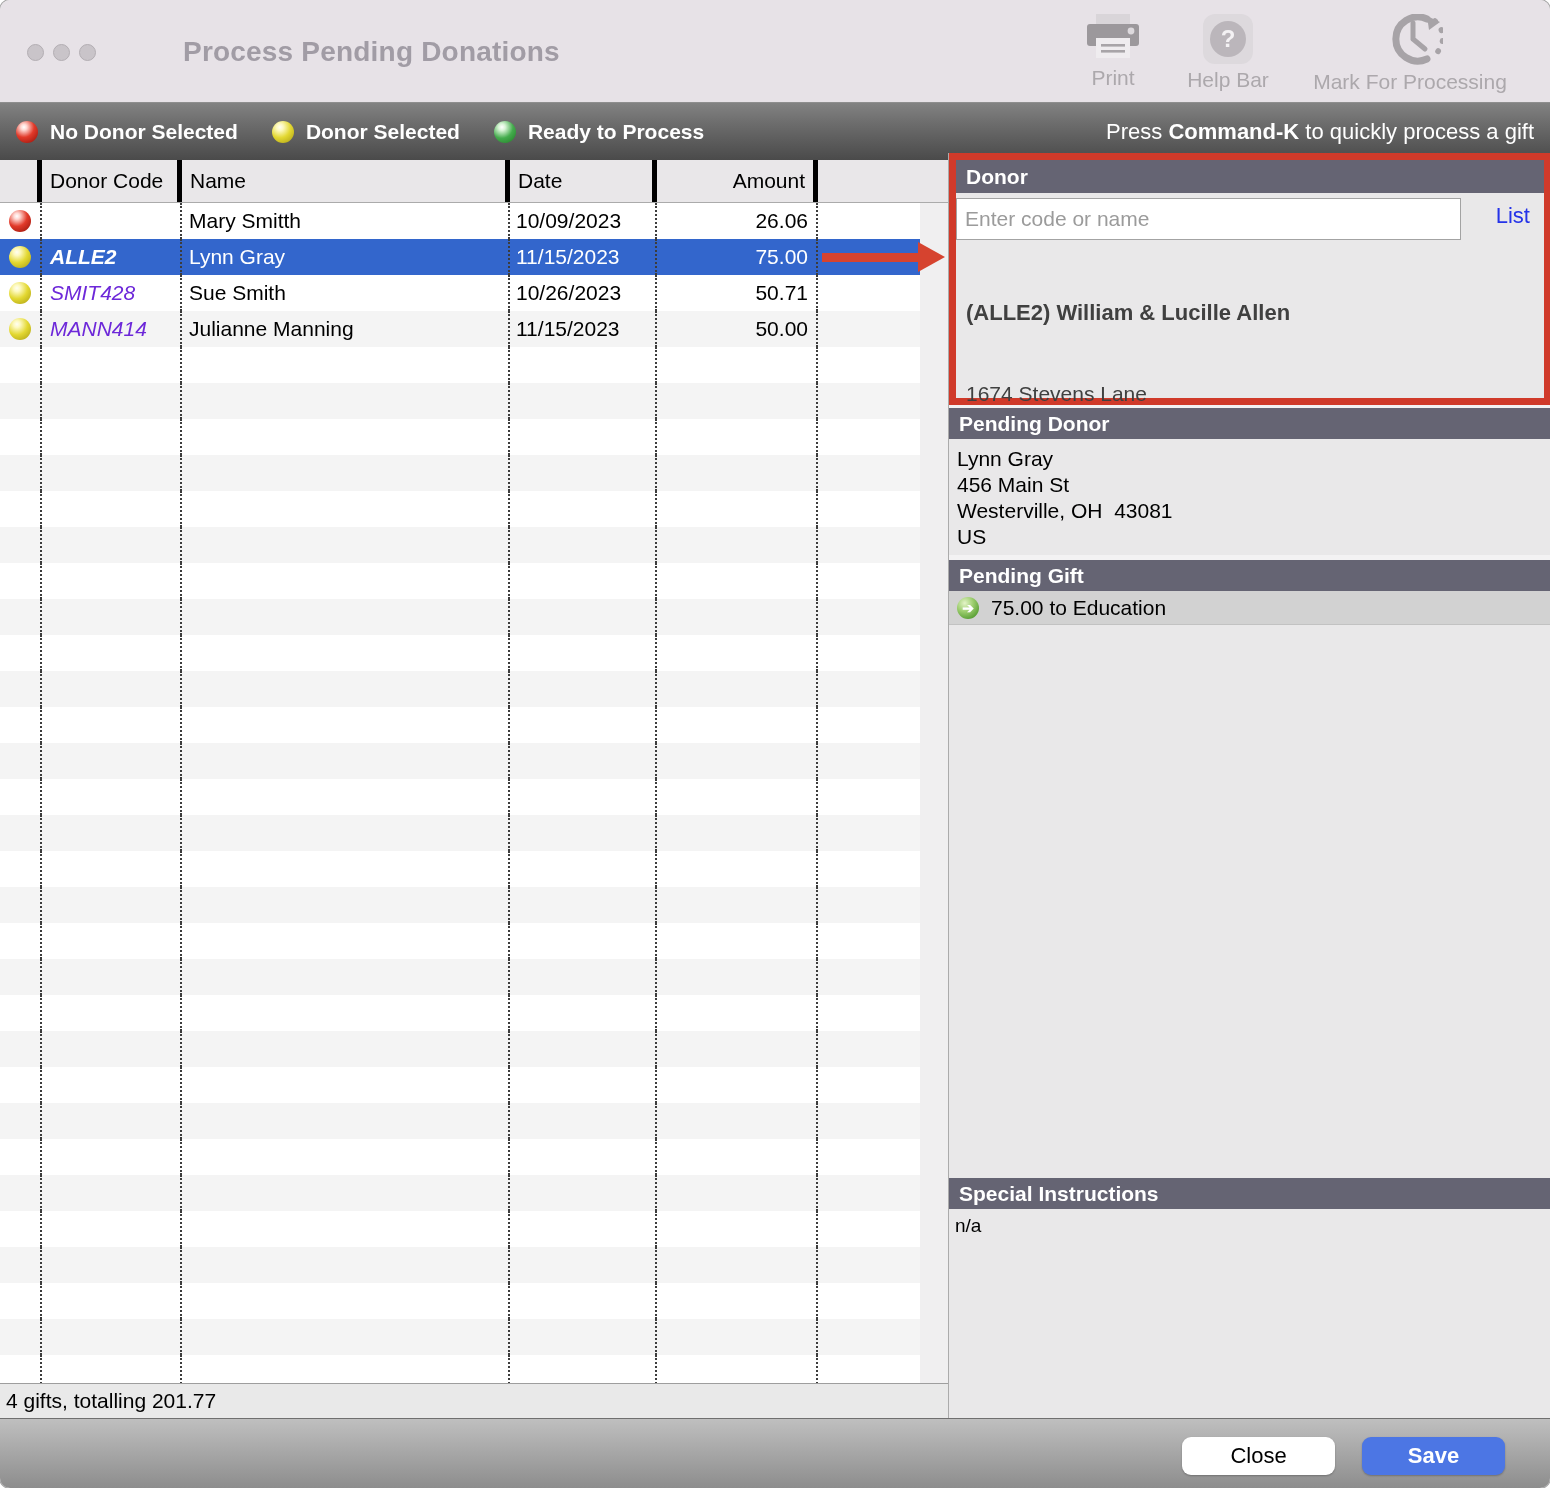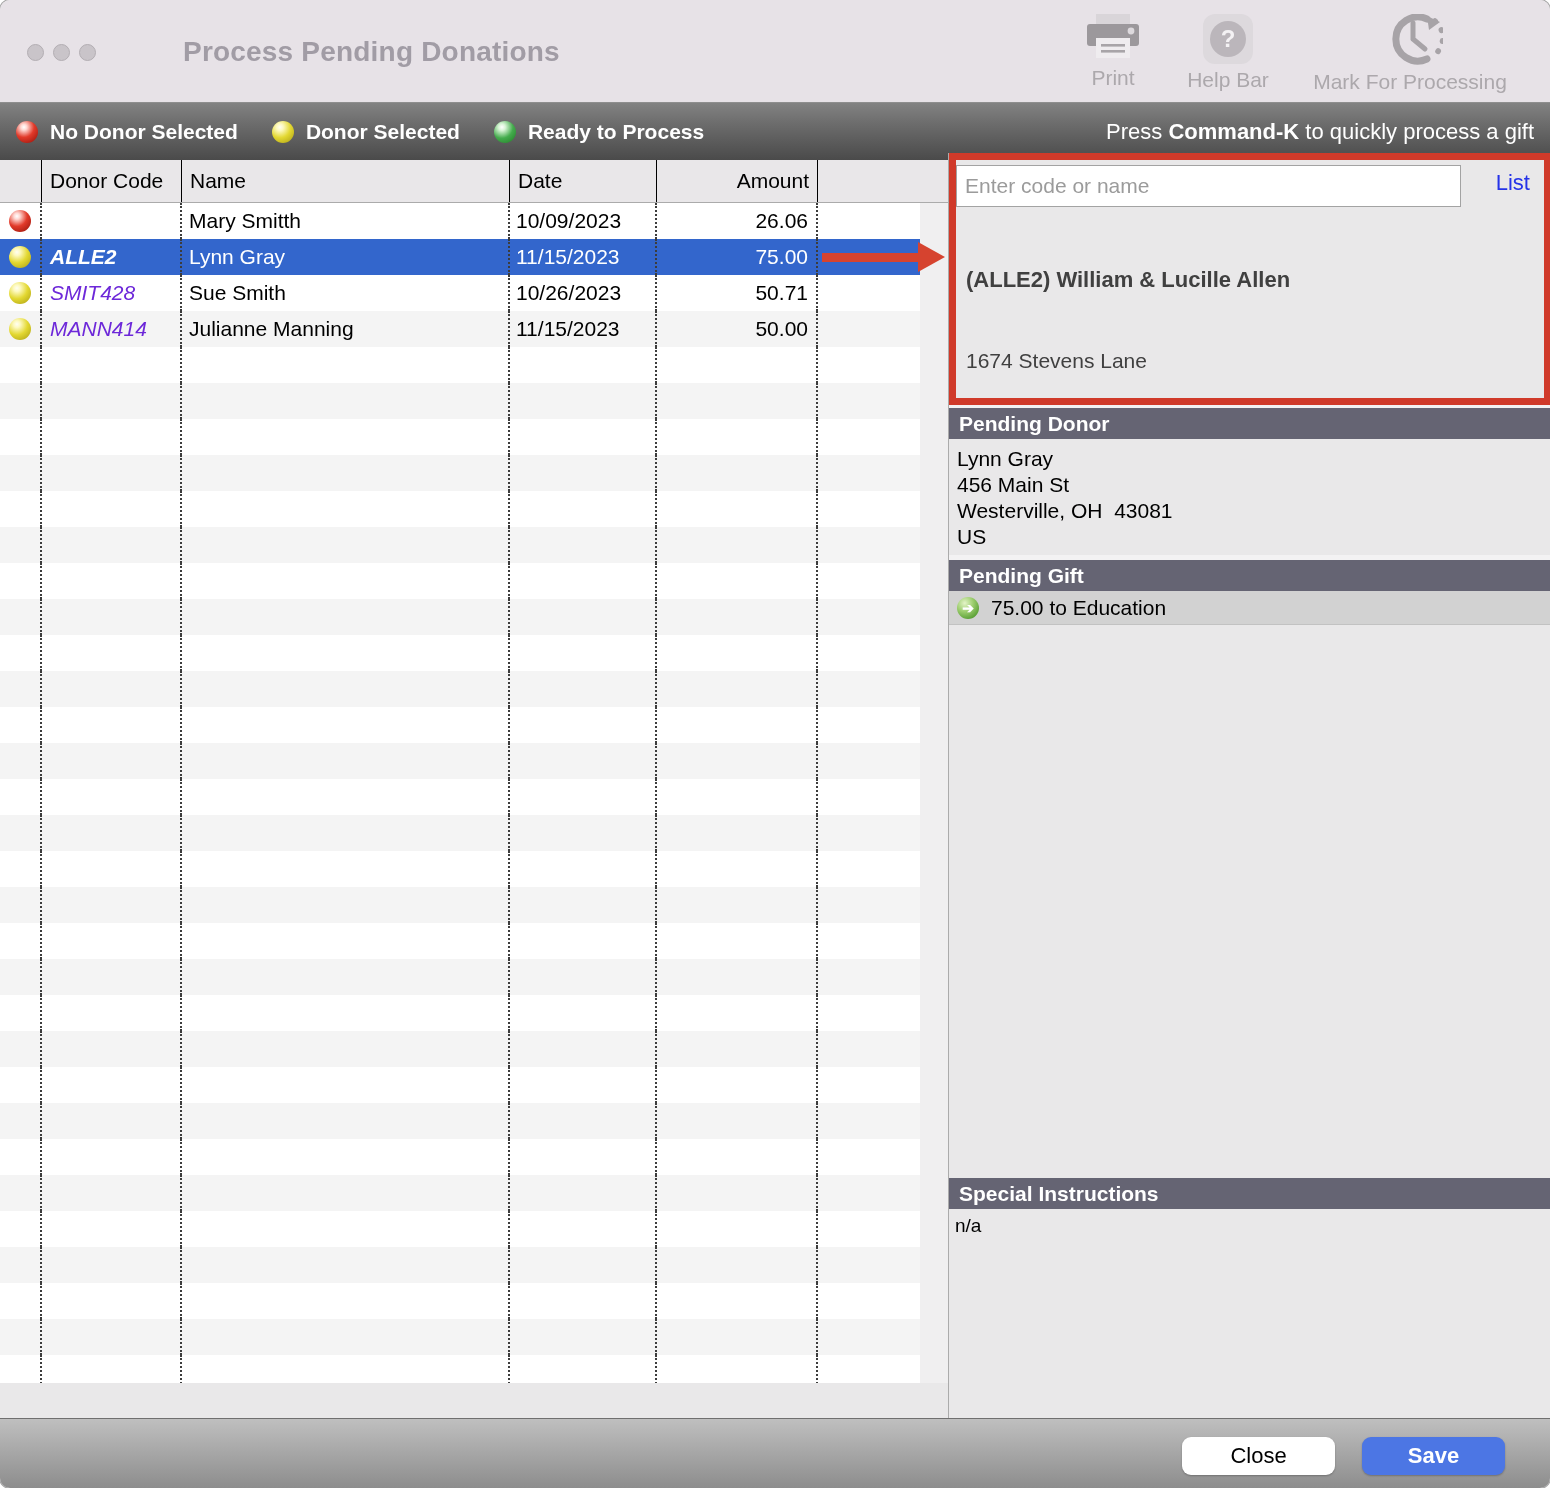--- a/index.html
+++ b/index.html
@@ -27,21 +27,21 @@
   .hint b{font-weight:bold;}
 
   
   .ball{display:inline-block;width:22px;height:22px;border-radius:50%;flex:0 0 auto;}
   .ball.red{background:radial-gradient(circle at 36% 28%, #fff 0%, #ffd9d4 14%, #E23A2A 48%, #8F0F06 100%);}
   .ball.yellow{background:radial-gradient(circle at 36% 28%, #fffef2 0%, #fdf9c0 16%, #E3D832 50%, #A89B10 100%);}
   .ball.green{background:radial-gradient(circle at 36% 28%, #ffffff 0%, #d8f4d6 16%, #44AC4D 52%, #1F7A24 100%);}
 
   
   .table-header{position:absolute;left:0;top:160px;width:948px;height:43px;background:#E9E7E9;border-bottom:1px solid #ABABAB;display:flex;}
-  .hcell{height:100%;display:flex;align-items:center;font-size:21px;color:#000;border-right:1px solid #000000;padding-left:8px;}
+  .hcell{height:100%;display:flex;align-items:center;font-size:21px;color:#000;border-right:5px solid #000000;padding-left:8px;}
   .table-body{position:absolute;left:0;top:203px;width:920px;height:1180px;overflow:hidden;background:#fff;}
   .gapstrip{position:absolute;left:920px;top:203px;width:28px;height:1180px;background:#F0EFF0;}
   .trow{display:flex;width:920px;height:36px;align-items:center;}
   .trow.stripe{background:#F4F4F4;}
   .trow.sel{background:#3366CC;}
   .cell{height:36px;display:flex;align-items:center;font-size:21px;color:#000;overflow:hidden;}
   .c0{width:42px;justify-content:center;}
   .c1{width:140px;padding-left:8px;}
   .c2{width:328px;padding-left:7px;}
   .c3{width:147px;padding-left:6px;}
@@ -434,27 +434,29 @@
       <div class="trow">
         <div class="cell c0 bdot"></div>
         <div class="cell c1 bdot"></div>
         <div class="cell c2 bdot"></div>
         <div class="cell c3 bdot"></div>
         <div class="cell c4 bdot"></div>
         <div class="cell c5"></div>
       </div>
     </div>
   <div class="gapstrip"></div>
+  <div class="tfooter">4 gifts, totalling 201.77</div>
 
   <div class="arrow-bar"></div>
   <div class="arrow-head"></div>
 
   <div class="panel">
 
     <div class="donorbox">
+      <div class="sechdr">Donor</div>
       <div class="inputrow">
         <input class="donor-input" type="text" placeholder="Enter code or name" style="">
         <a class="listlink">List</a>
       </div>
       <div class="donorinfo">
         <div class="b1">(ALLE2) William &amp; Lucille Allen</div>
         <div>1674 Stevens Lane</div>
         <div>Big City, KY  40123</div>
       </div>
     </div>

